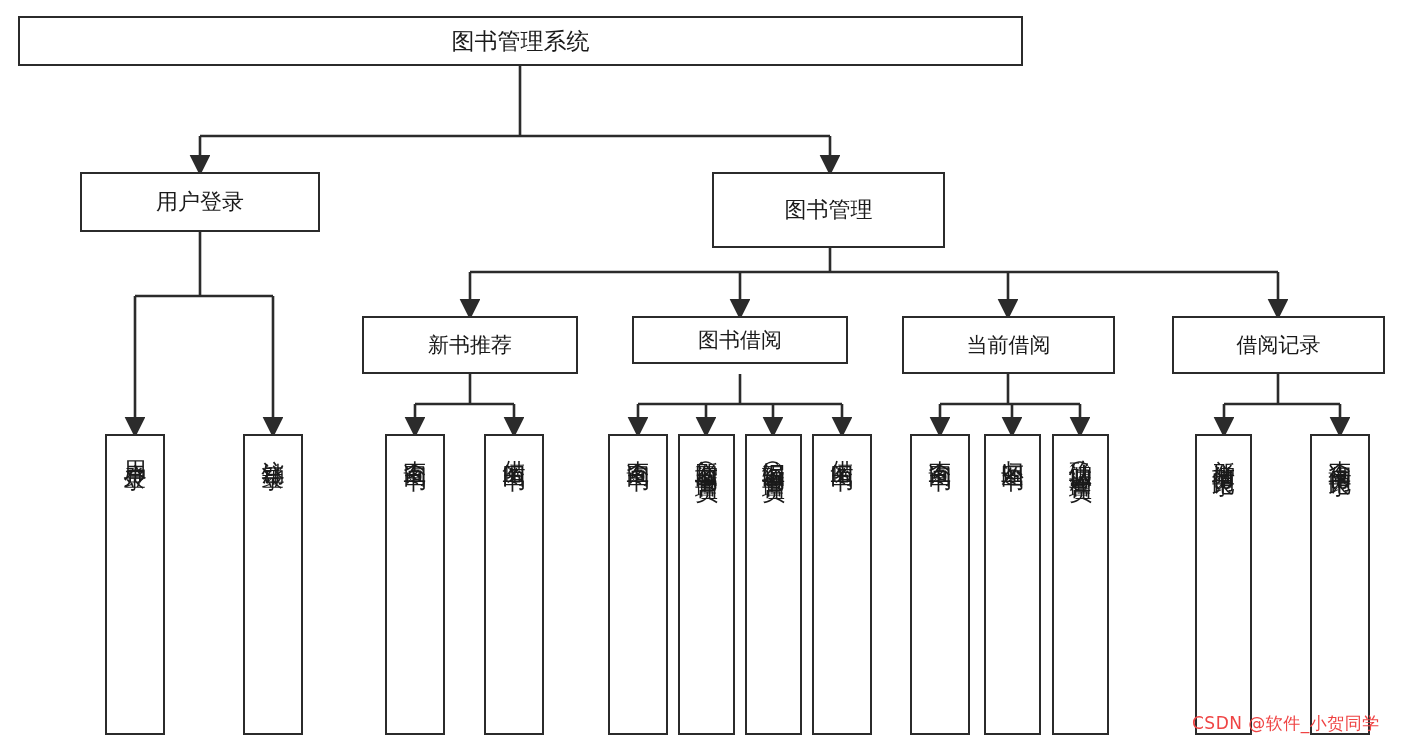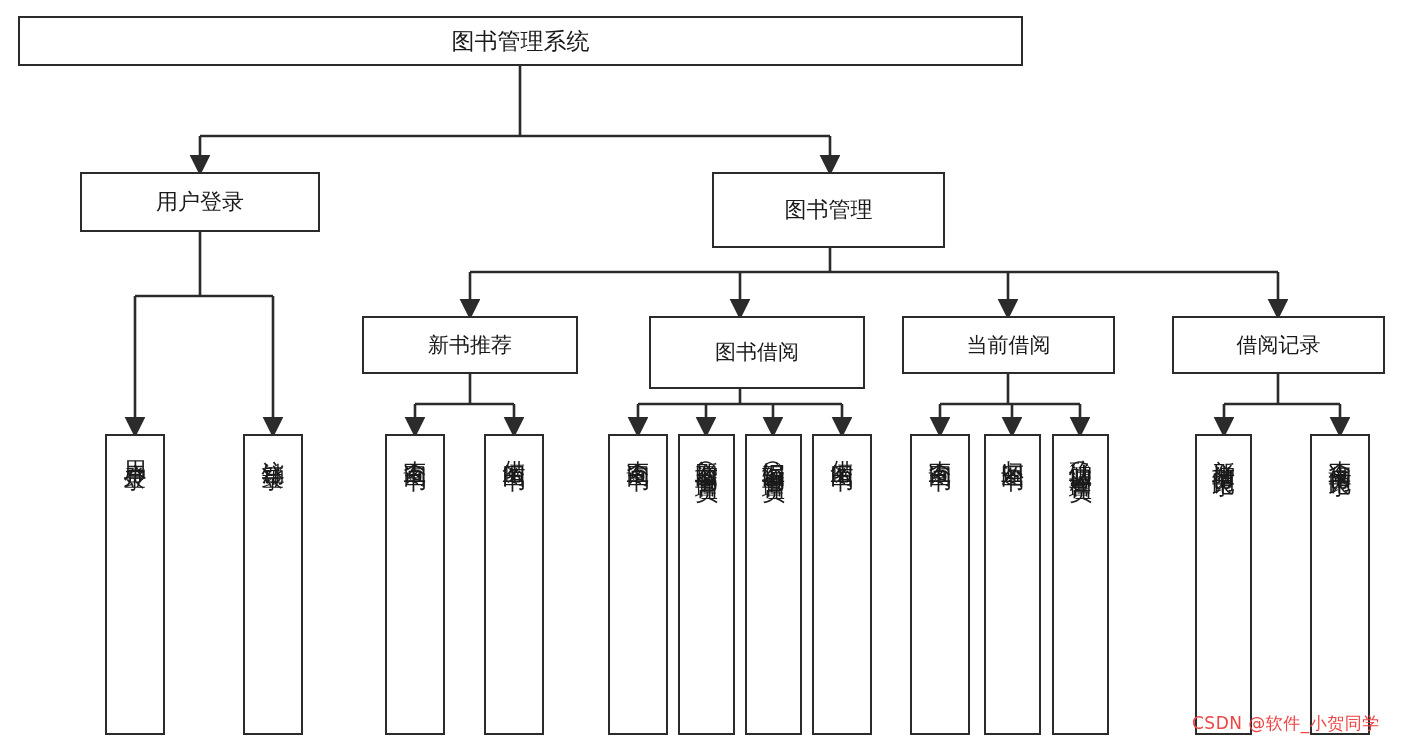--- a/index.html
+++ b/index.html
@@ -138,21 +138,21 @@
   <div class="node-box node-l1" style="left:80px;top:172px;width:240px;height:60px;">
     <span class="node-label">用户登录</span>
   </div>
   <div class="node-box node-l1" style="left:712px;top:172px;width:233px;height:76px;">
     <span class="node-label">图书管理</span>
   </div>
 
   <div class="node-box node-l2" style="left:362px;top:316px;width:216px;height:58px;">
     <span class="node-label">新书推荐</span>
   </div>
-  <div class="node-box node-l2" style="left:632px;top:316px;width:216px;height:73px;margin-left:17px;">
+  <div class="node-box node-l2" style="left:632px;top:316px;width:216px;height:48px;">
     <span class="node-label">图书借阅</span>
   </div>
   <div class="node-box node-l2" style="left:902px;top:316px;width:213px;height:58px;">
     <span class="node-label">当前借阅</span>
   </div>
   <div class="node-box node-l2" style="left:1172px;top:316px;width:213px;height:58px;">
     <span class="node-label">借阅记录</span>
   </div>
 
   <div class="node-box node-leaf" style="left:105px;top:434px;width:60px;height:301px;">

